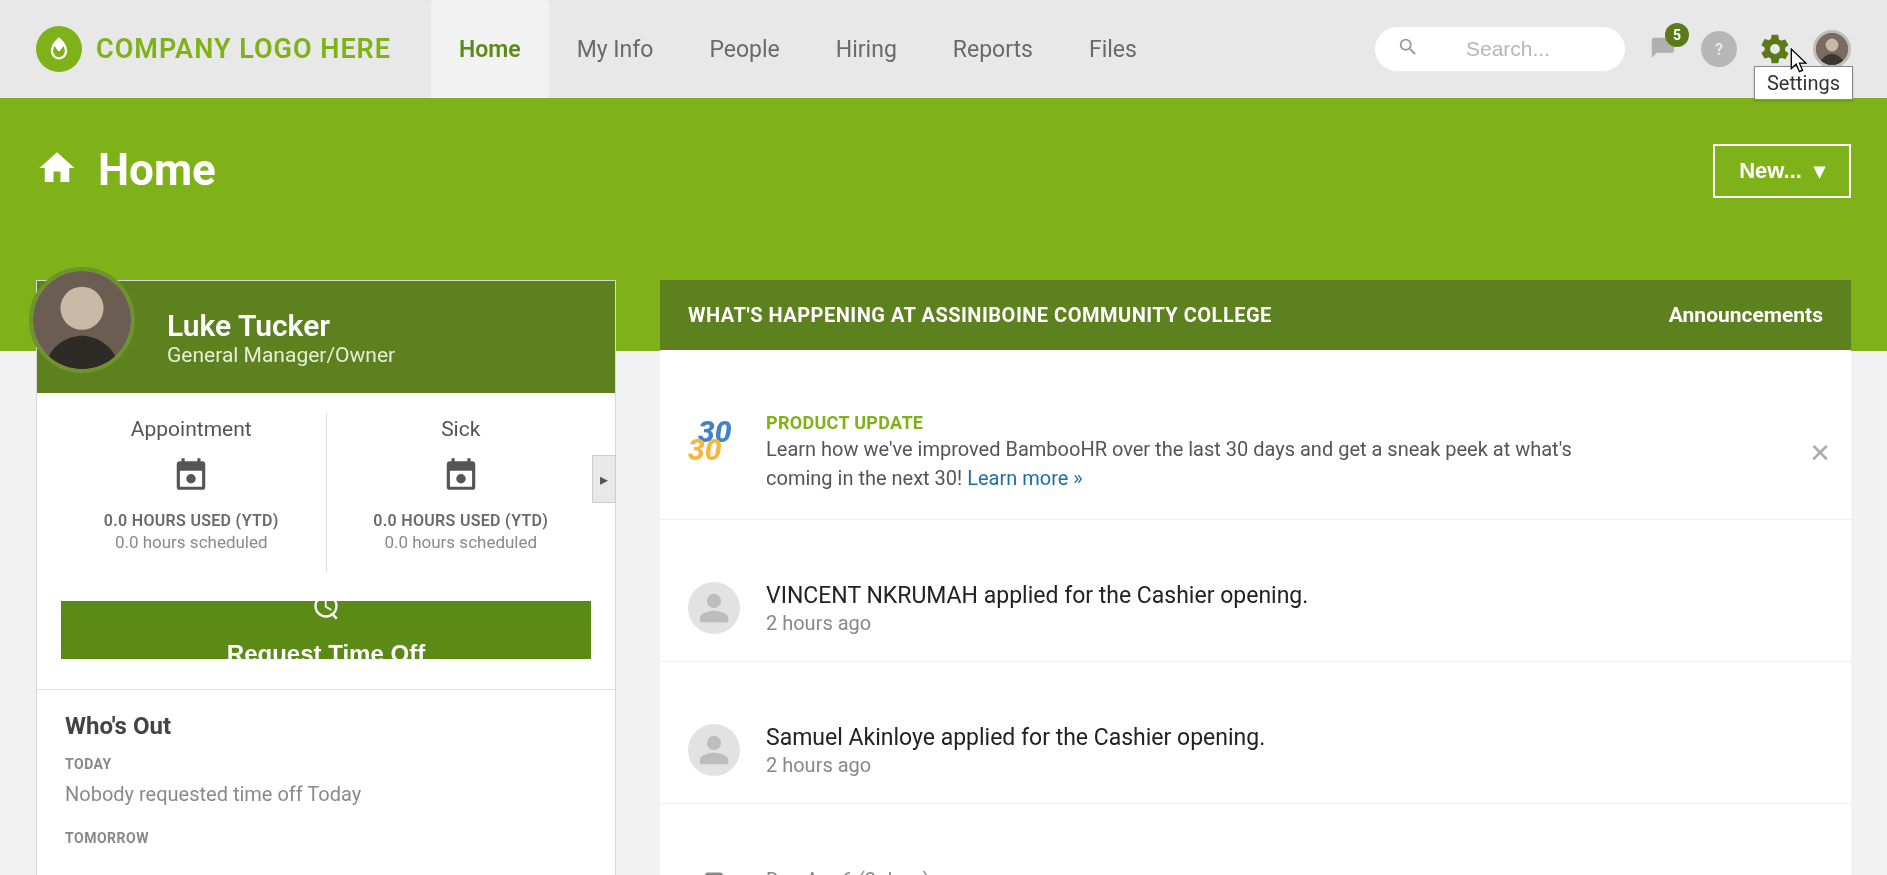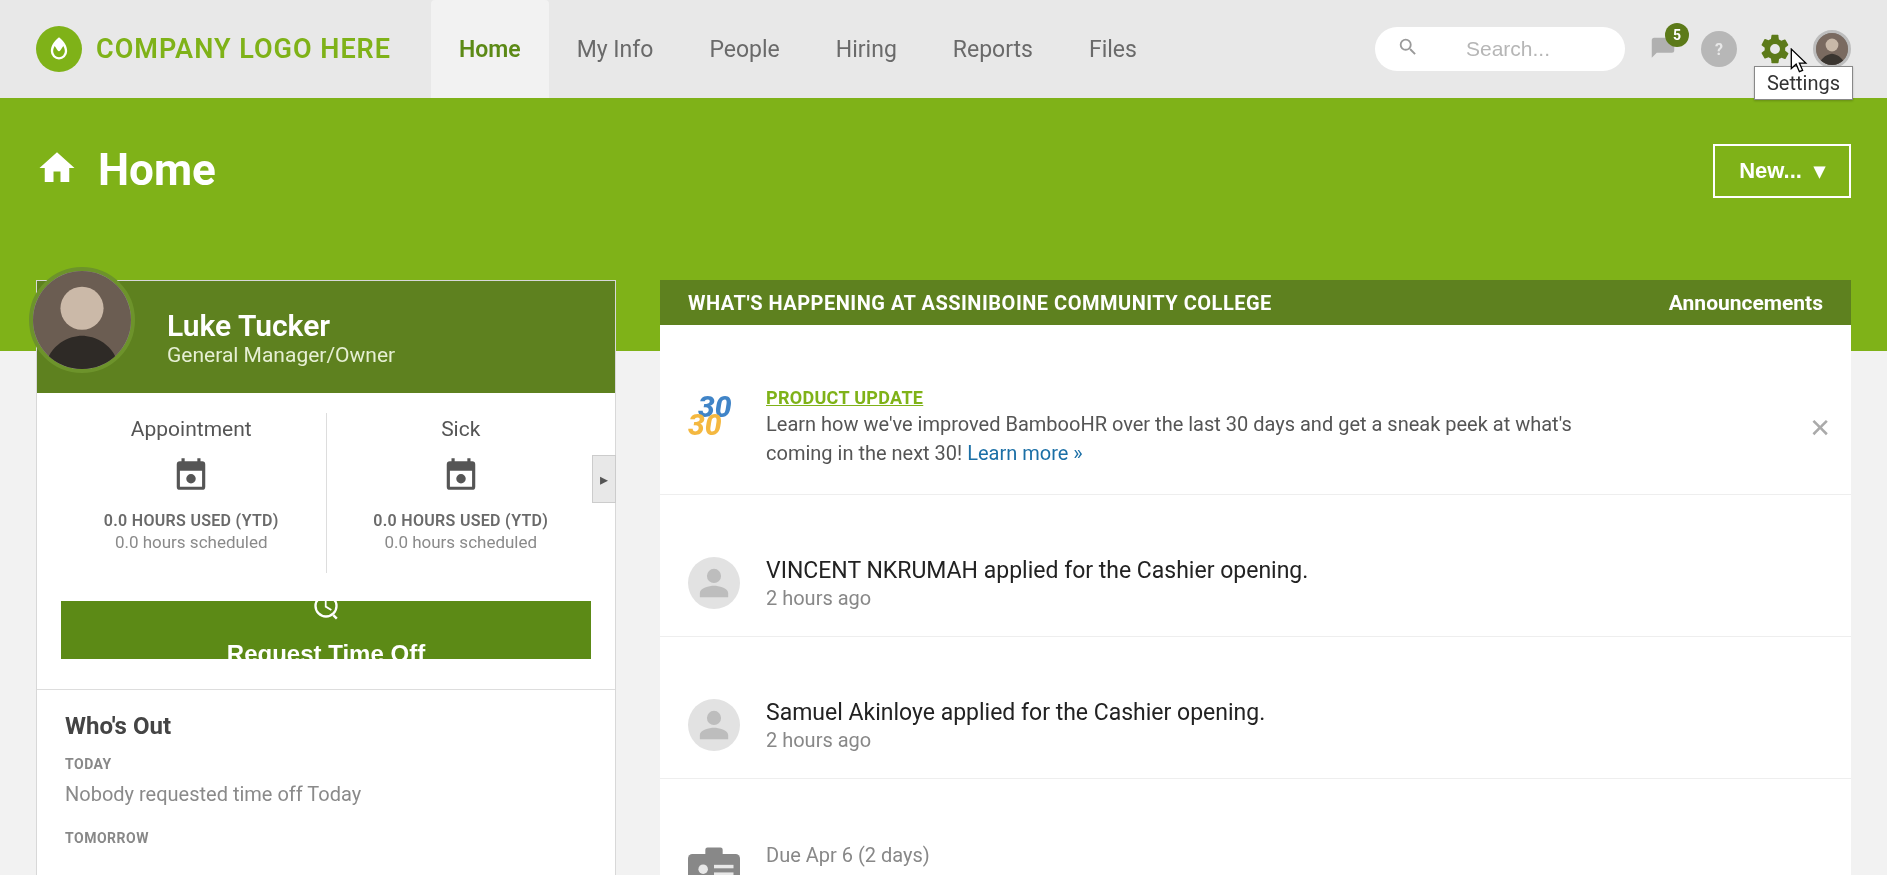--- a/index.html
+++ b/index.html
@@ -254,21 +254,21 @@
 .wo-label{font-size:14px;font-weight:700;color:#888;letter-spacing:.5px;margin-bottom:10px;}
 .wo-empty{font-size:20px;color:#8a8a8a;margin-bottom:24px;}
 
 
 .feed-card{
   flex:1;
   background:#fff;
 }
 .feed-head{
   background:#5e811f;
-  height:45px;
+  height:70px;
   display:flex;
   align-items:center;
   justify-content:space-between;
   padding:0 28px;
   color:#fff;
 }
 .feed-title{font-size:20px;font-weight:700;letter-spacing:.5px;}
 .feed-ann{font-size:21px;font-weight:700;}
 .feed-body{padding:0 0;}
 .feed-item{
@@ -285,21 +285,21 @@
 .thirty-ico .tb{position:absolute;left:0;top:20px;font-size:30px;font-weight:800;color:#f4b840;font-style:italic;}
 .thirty-ico .ta{position:absolute;left:10px;top:2px;font-size:30px;font-weight:800;color:#4084c7;font-style:italic;}
 .avatar-ph{
   width:52px;height:52px;border-radius:50%;
   background:#e2e2e2;
   display:flex;align-items:center;justify-content:center;
 }
 .avatar-ph svg{width:34px;height:34px;fill:#bdbdbd;}
 .card-ico svg{width:52px;height:40px;fill:#888;margin-top:6px;}
 .feed-txt{flex:1;}
-.pu-label{color:#7fb218;font-weight:700;font-size:18px;letter-spacing:.3px;margin-bottom:2px;text-decoration:underline;}
+.pu-label{color:#7fb218;font-weight:700;font-size:18px;letter-spacing:.3px;margin-bottom:2px;}
 .pu-link{color:#1b6fa6;font-size:23px;margin-bottom:6px;}
 .pu-desc{color:#555;font-size:20px;line-height:1.45;max-width:820px;}
 .pu-more{color:#1b6fa6;}
 .feed-close{
   position:absolute;right:20px;top:50%;transform:translateY(-50%);
   color:#aaa;font-size:26px;cursor:pointer;
 }
 .feed-line{font-size:23px;color:#222;}
 .feed-time{font-size:20px;color:#888;margin-top:2px;}
 </style>

